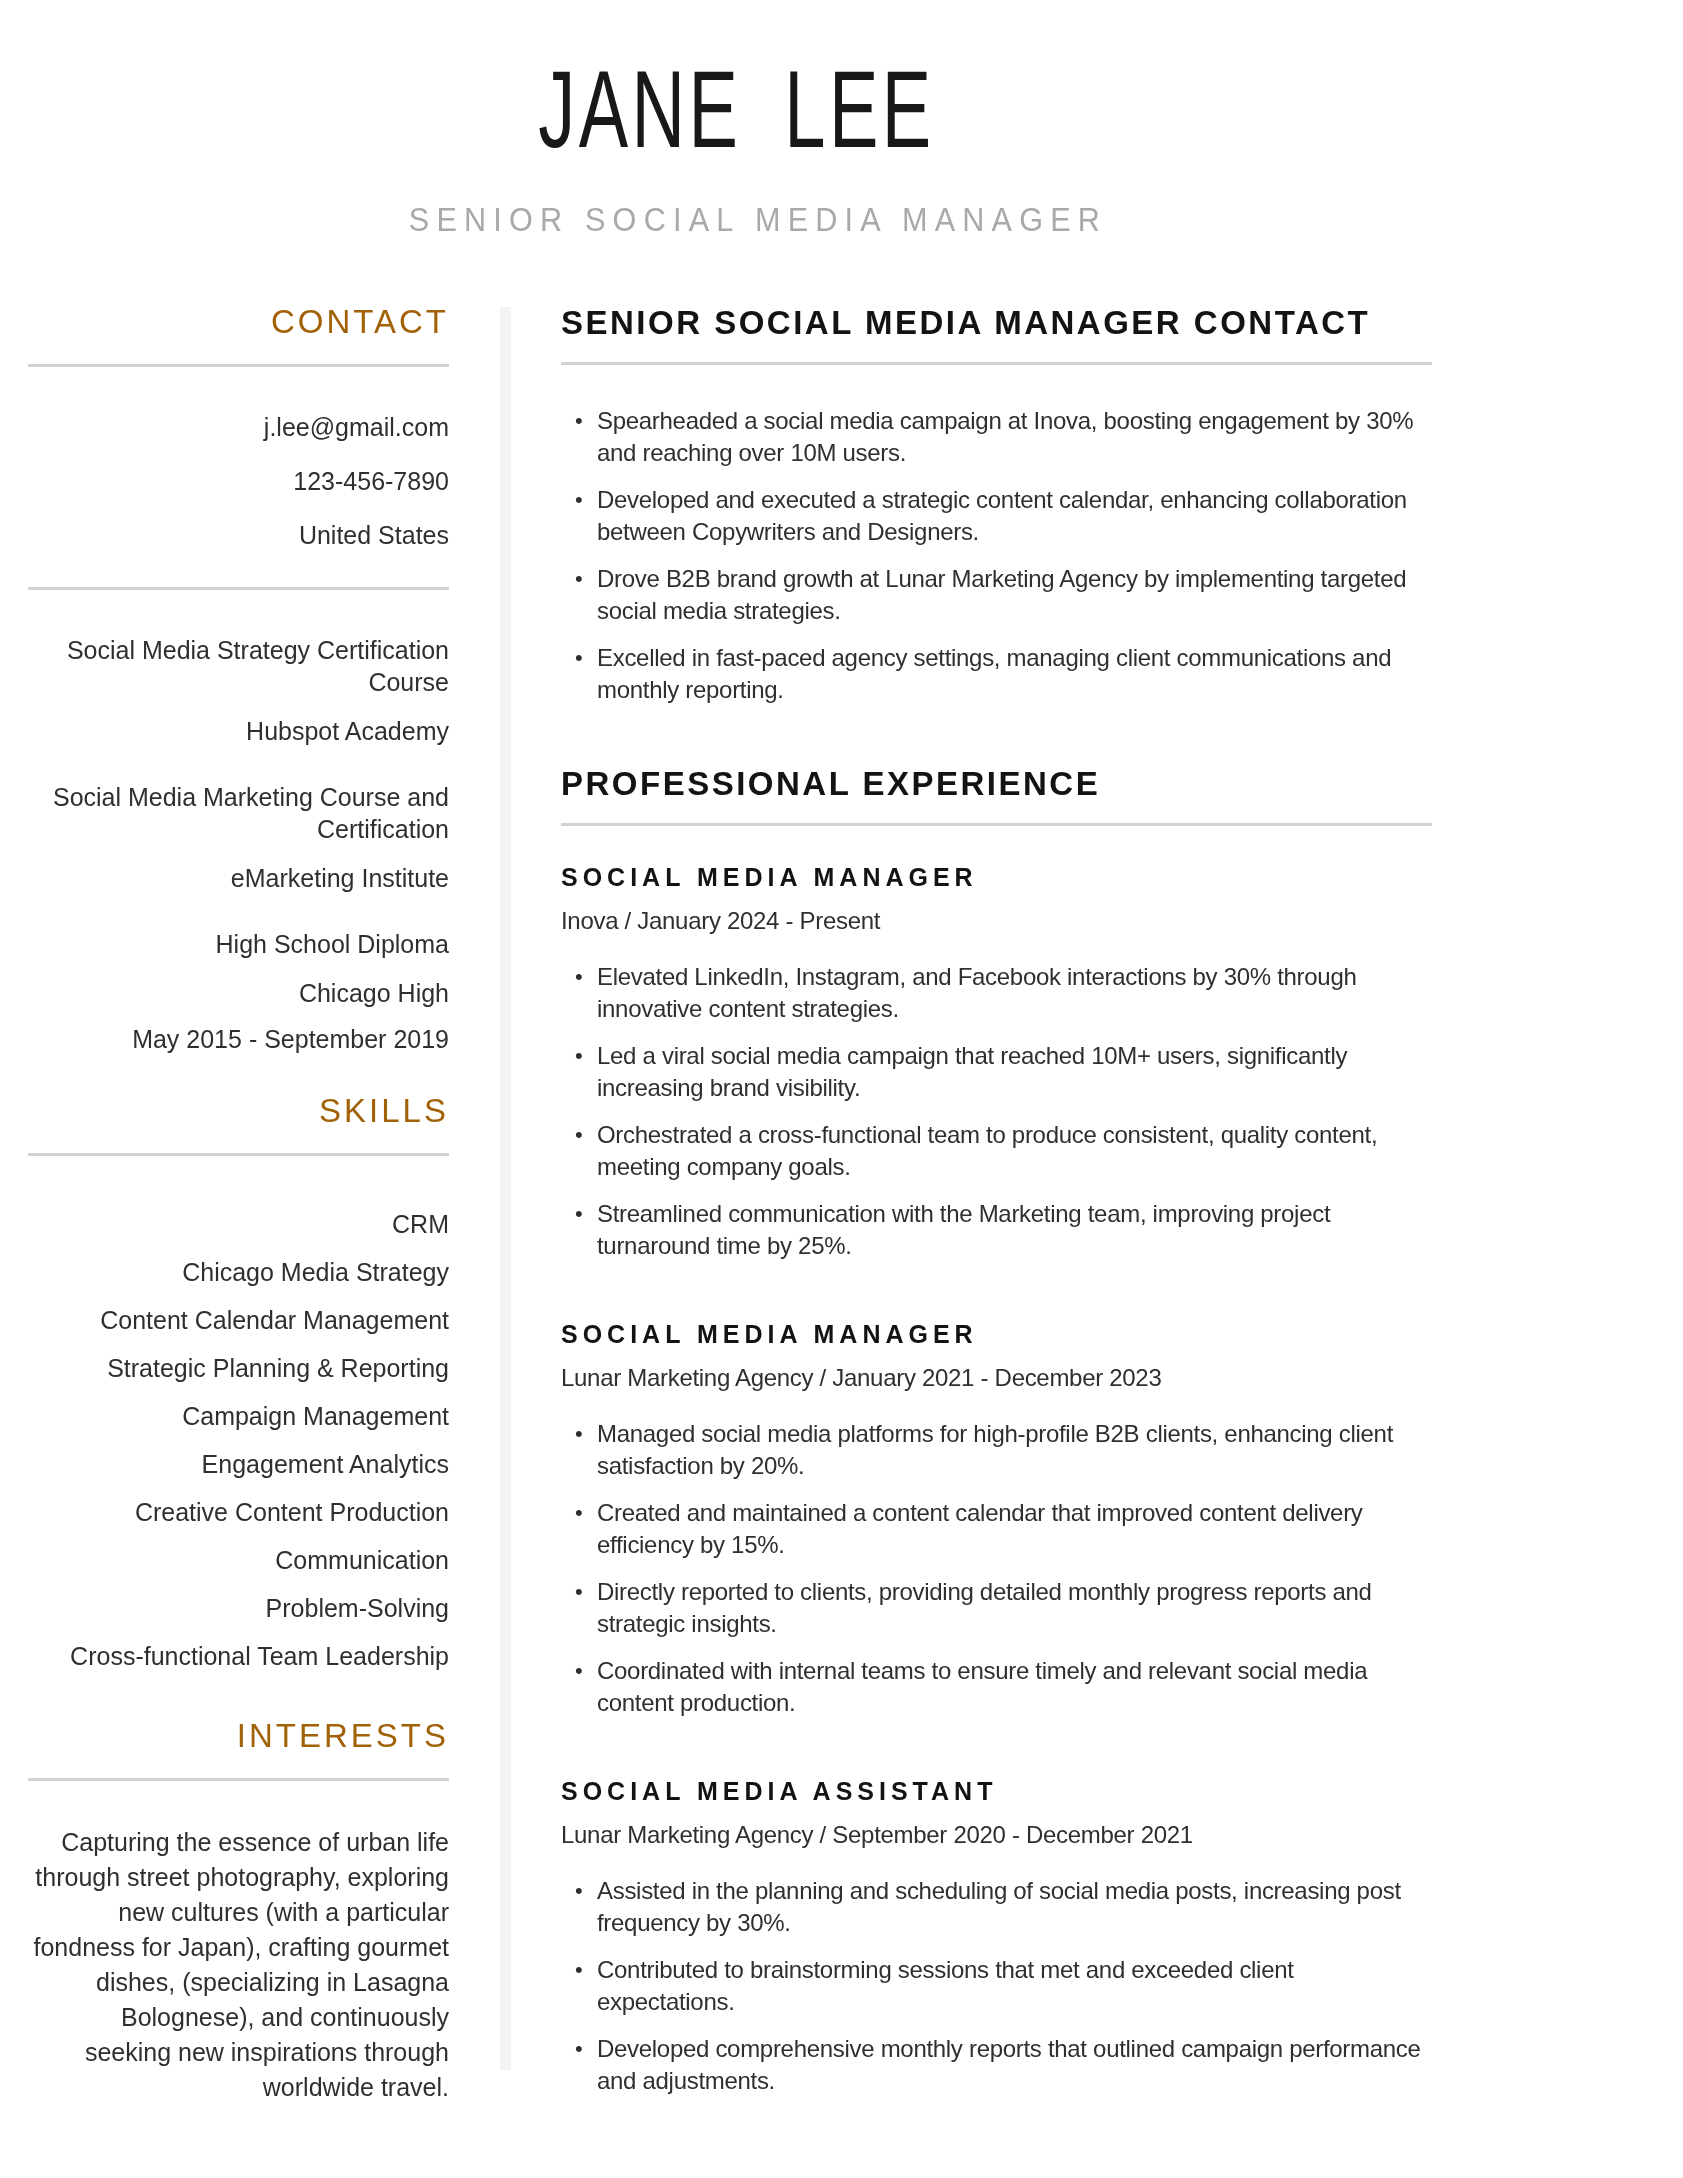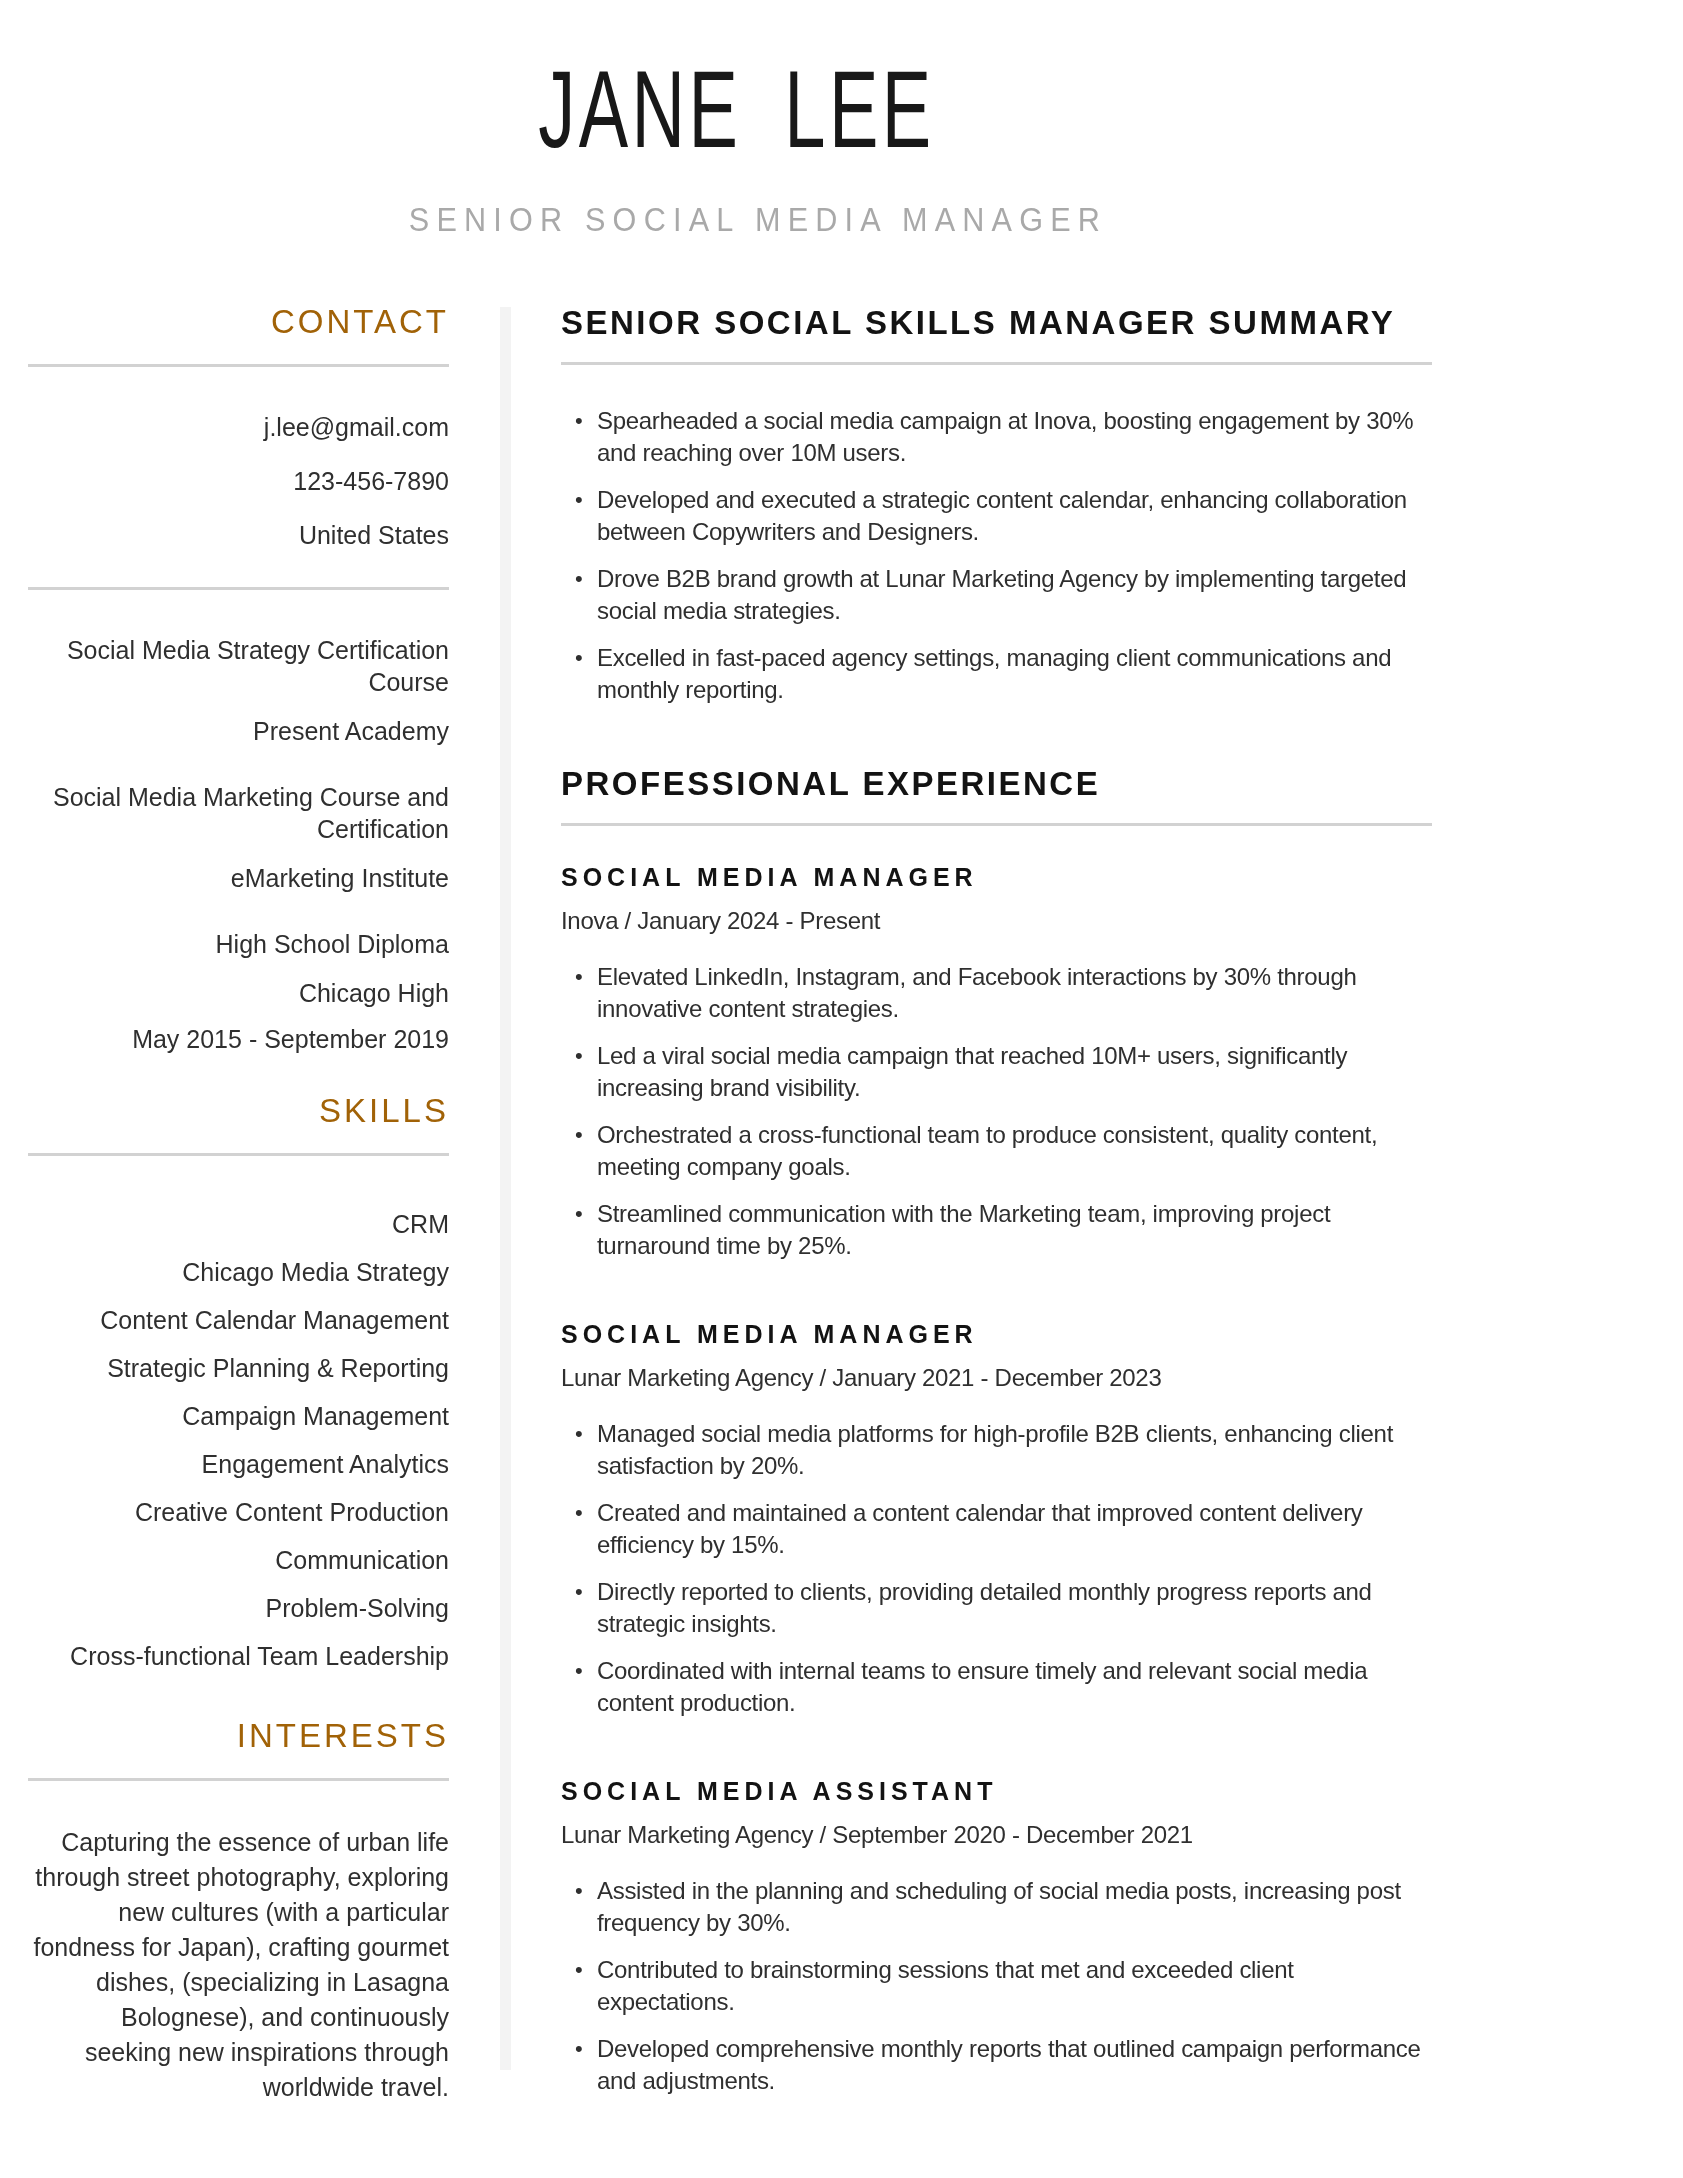--- a/index.html
+++ b/index.html
@@ -108,21 +108,21 @@
             <div class="contact-item">United States</div>
           </div>
       </div>
 
       <div class="side-section">
         <div class="side-rule"></div>
         <div class="side-body">
 
             <div class="edu-entry">
               <div class="edu-degree">Social Media Strategy Certification Course</div>
-              <div class="edu-school">Present Academy</div>
+              <div class="edu-school">Hubspot Academy</div>
 
             </div>
 
             <div class="edu-entry">
               <div class="edu-degree">Social Media Marketing Course and Certification</div>
               <div class="edu-school">eMarketing Institute</div>
 
             </div>
 
             <div class="edu-entry">
@@ -168,21 +168,21 @@
         </div>
       </div>
 
     </div>
 
     <div class="col-divider"></div>
 
     <div class="main-col">
 
       <div class="main-section">
-        <div class="main-heading">SENIOR SOCIAL SKILLS MANAGER SUMMARY</div>
+        <div class="main-heading">SENIOR SOCIAL MEDIA MANAGER CONTACT</div>
         <div class="main-rule"></div>
         <ul class="bullet-list">
 
             <li class="bullet">Spearheaded a social media campaign at Inova, boosting engagement by 30% and reaching over 10M users.</li>
 
             <li class="bullet">Developed and executed a strategic content calendar, enhancing collaboration between Copywriters and Designers.</li>
 
             <li class="bullet">Drove B2B brand growth at Lunar Marketing Agency by implementing targeted social media strategies.</li>
 
             <li class="bullet">Excelled in fast-paced agency settings, managing client communications and monthly reporting.</li>

